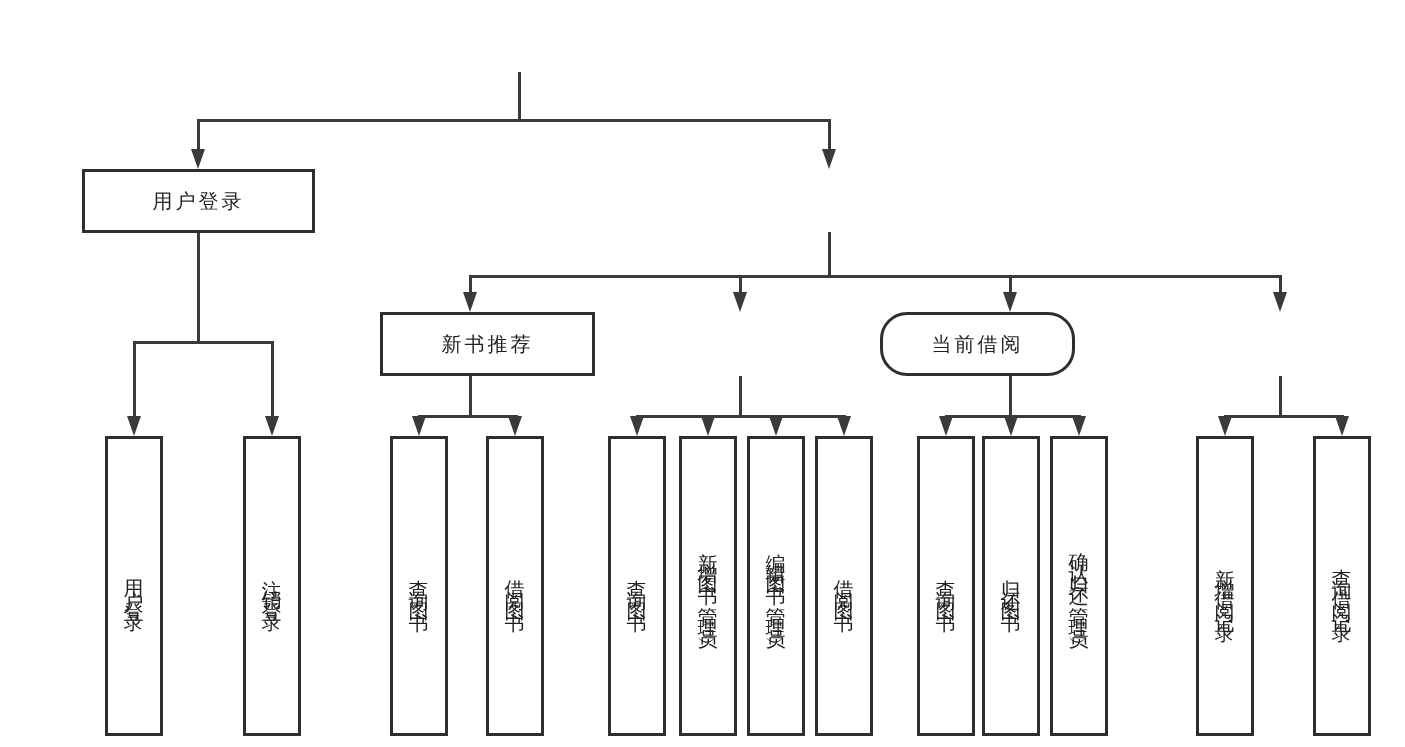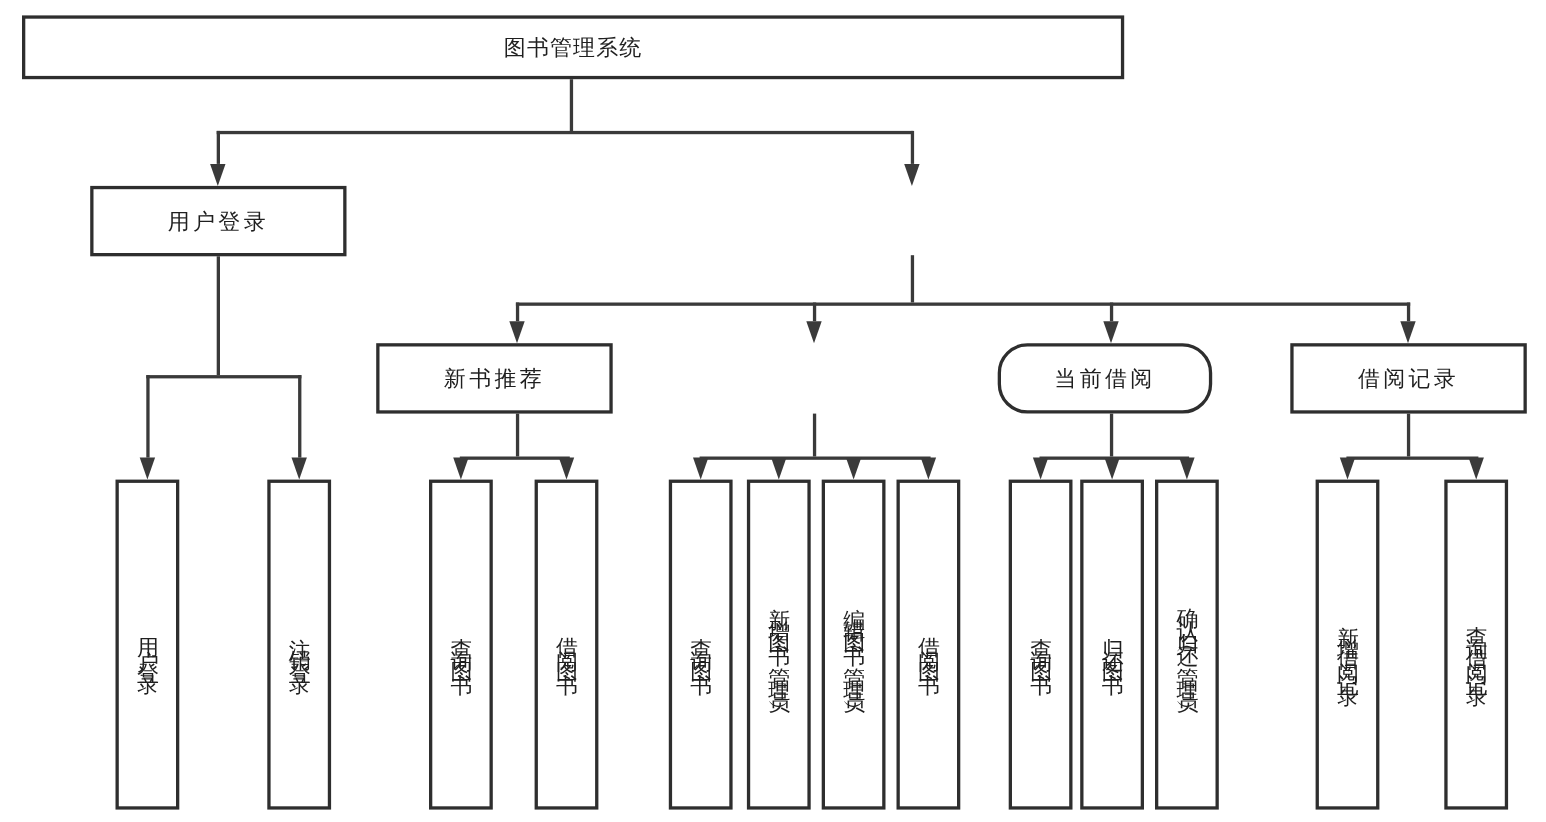--- a/index.html
+++ b/index.html
@@ -52,21 +52,20 @@
     letter-spacing:1px;
     z-index:5;
     white-space:nowrap;
   }
 </style>
 </head>
 <body>
 
 <div class="canvas">
 
-  <div class="node root-node" style="left:20px;top:14px;width:1002px;height:58px;">图书管理系统</div>
 
   <div class="vl" style="left:518px;top:72px;height:48px"></div>
   <div class="hl" style="left:197px;top:119px;width:633px"></div>
   <div class="vl" style="left:197px;top:119px;height:30px"></div>
   <div class="arrow" style="left:191px;top:149px"></div>
   <div class="vl" style="left:828px;top:119px;height:30px"></div>
   <div class="arrow" style="left:822px;top:149px"></div>
 
   <div class="node" style="left:82px;top:169px;width:233px;height:64px;">用户登录</div>
 
@@ -81,23 +80,22 @@
   <div class="hl" style="left:469px;top:275px;width:813px"></div>
   <div class="vl" style="left:469px;top:275px;height:17px"></div>
   <div class="arrow" style="left:463px;top:292px"></div>
   <div class="vl" style="left:739px;top:275px;height:17px"></div>
   <div class="arrow" style="left:733px;top:292px"></div>
   <div class="vl" style="left:1009px;top:275px;height:17px"></div>
   <div class="arrow" style="left:1003px;top:292px"></div>
   <div class="vl" style="left:1279px;top:275px;height:17px"></div>
   <div class="arrow" style="left:1273px;top:292px"></div>
 
-  <div class="node" style="left:342px;top:312px;width:215px;height:64px;">新书推荐</div>
-  <div class="node" style="left:907px;top:312px;width:195px;height:64px;border-radius:27px;">当前借阅</div>
-  <div class="node" style="left:1173px;top:312px;width:215px;height:64px;">借阅记录</div>
+  <div class="node" style="left:380px;top:312px;width:215px;height:64px;">新书推荐</div>
+  <div class="node" style="left:880px;top:312px;width:195px;height:64px;border-radius:27px;">当前借阅</div>
 
   <div class="vl" style="left:469px;top:376px;height:39px"></div>
   <div class="hl" style="left:418px;top:415px;width:100px"></div>
   <div class="arrow" style="left:412px;top:416px"></div>
   <div class="arrow" style="left:508px;top:416px"></div>
 
   <div class="vl" style="left:739px;top:376px;height:39px"></div>
   <div class="hl" style="left:636px;top:415px;width:210px"></div>
   <div class="arrow" style="left:630px;top:416px"></div>
   <div class="arrow" style="left:701px;top:416px"></div>

